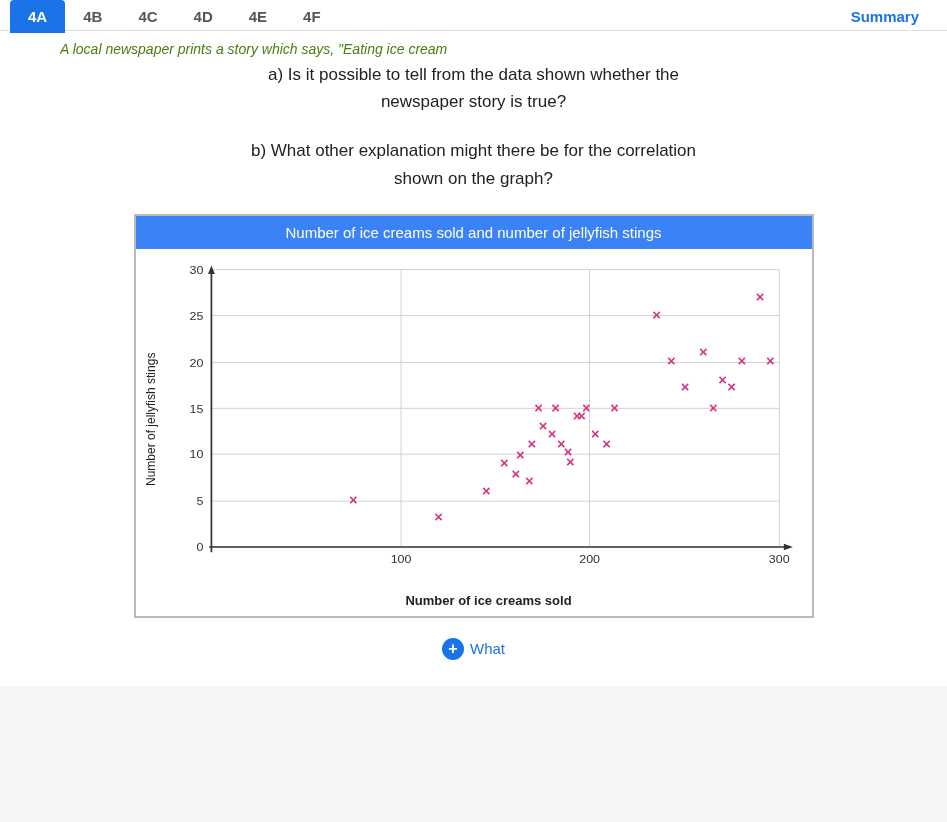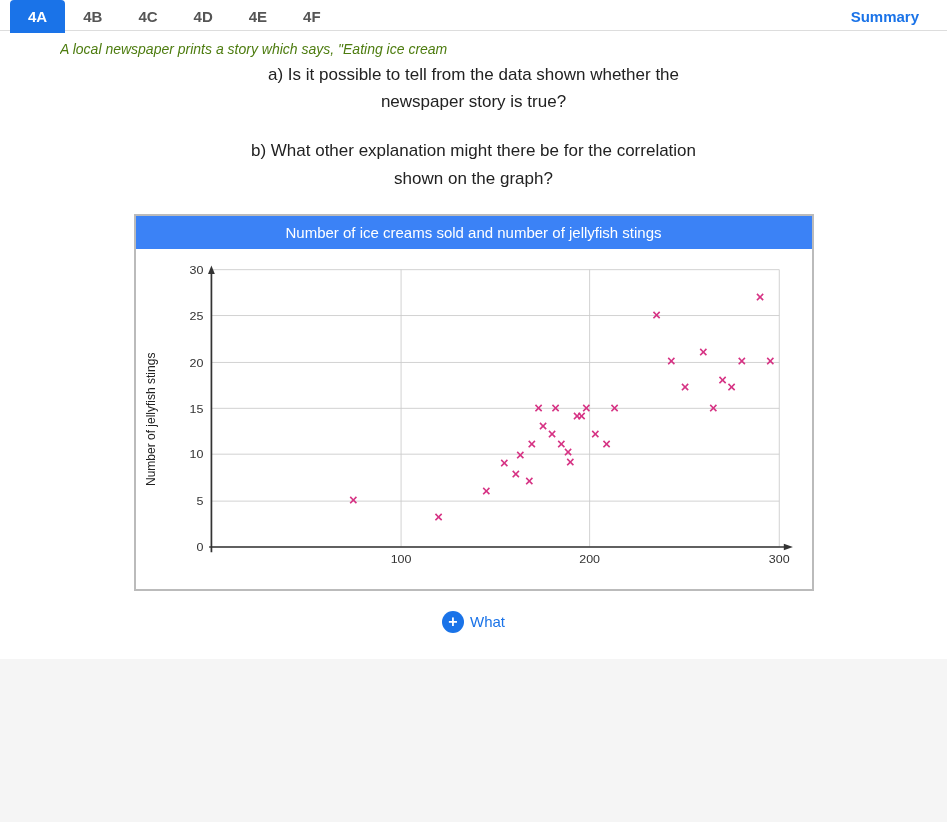--- a/index.html
+++ b/index.html
@@ -280,20 +280,21 @@
           <text x="498" y="125" text-anchor="middle" font-size="13" fill="#d63384" font-weight="bold">×</text>
 
           <text x="507" y="100" text-anchor="middle" font-size="13" fill="#d63384" font-weight="bold">×</text>
 
           <text x="523" y="40" text-anchor="middle" font-size="13" fill="#d63384" font-weight="bold">×</text>
 
           <text x="532" y="100" text-anchor="middle" font-size="13" fill="#d63384" font-weight="bold">×</text>
         </svg>
       </div>
     </div>
+    <div class="x-axis-label">Number of ice creams sold</div>
   </div>
 
   <div class="zoom-bar">
     <button class="zoom-btn">
       <span class="zoom-icon-circle">+</span>
       <span>What</span>
     </button>
   </div>
 
 </div>

